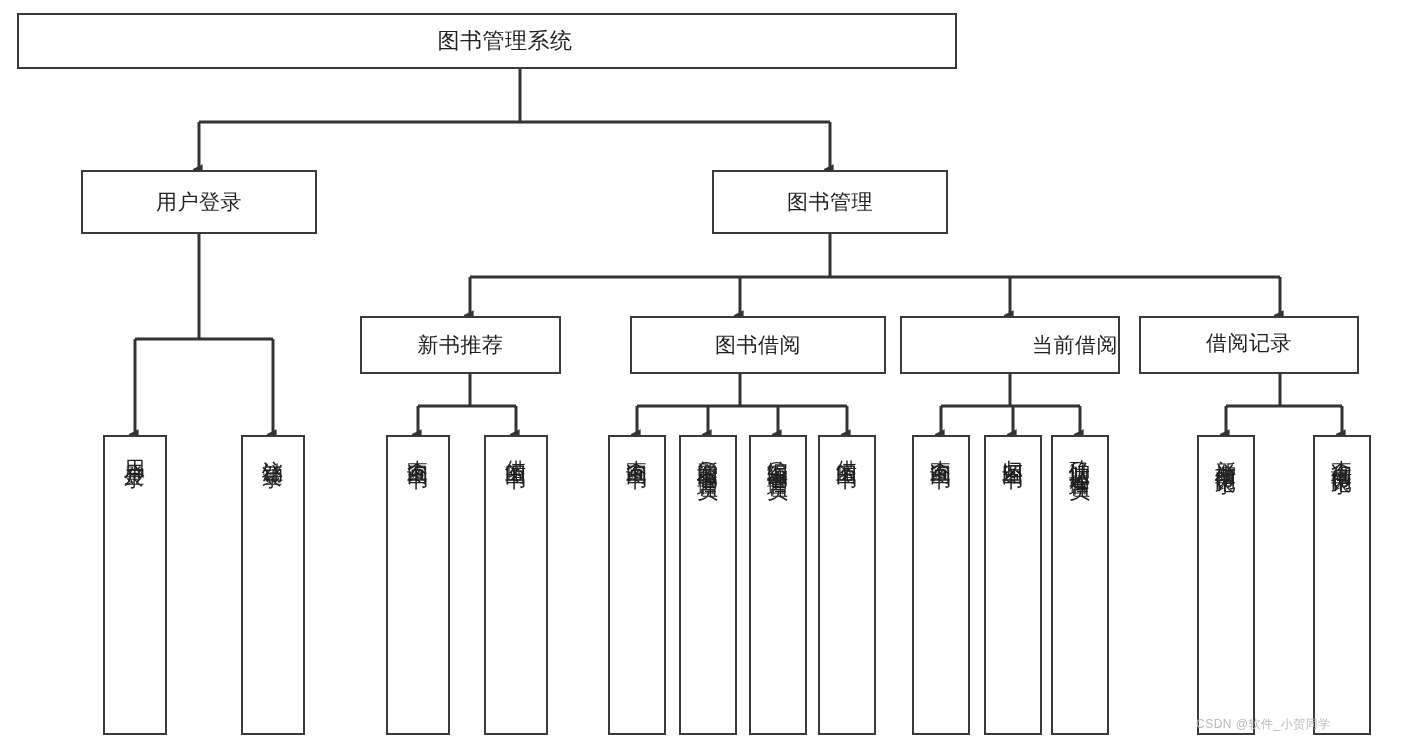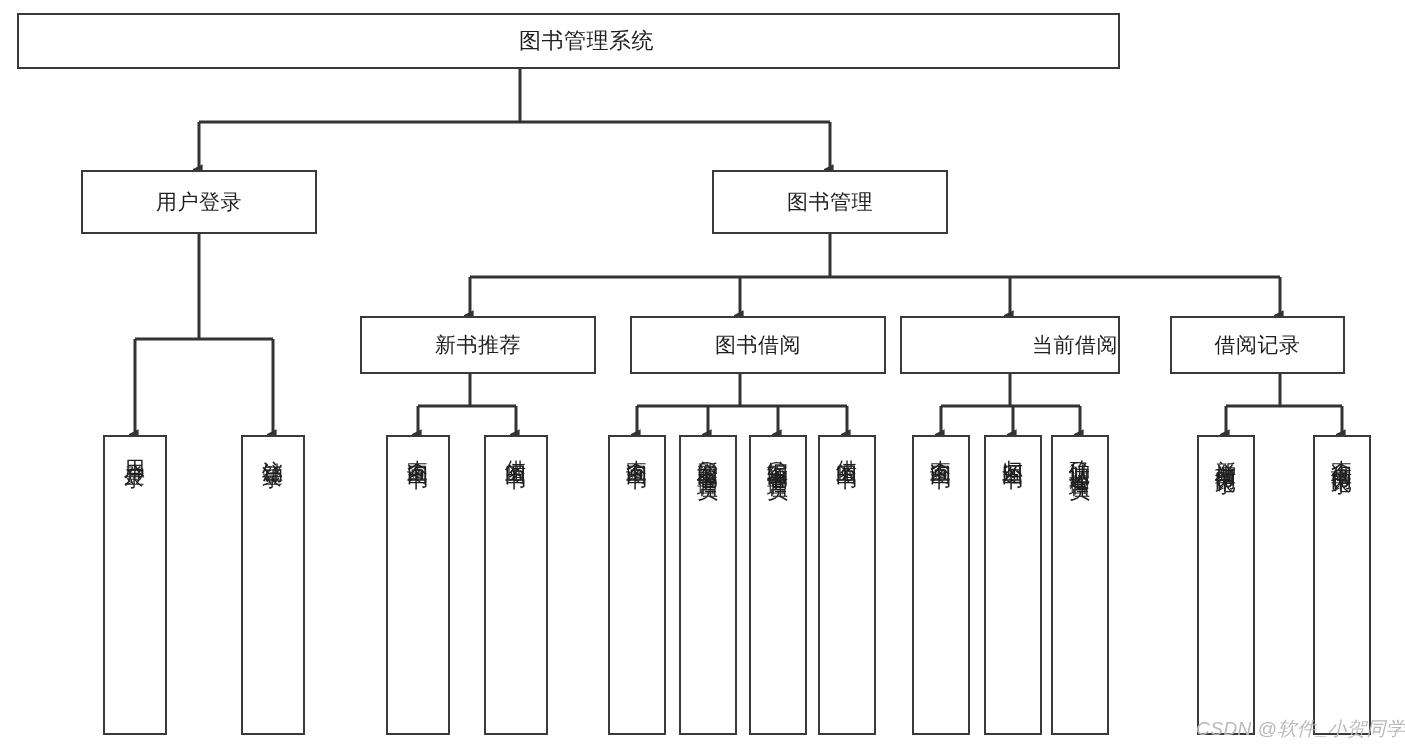--- a/index.html
+++ b/index.html
@@ -54,26 +54,25 @@
     font-size: 21px;
     letter-spacing: 3px;
     line-height: 1;
     white-space: nowrap;
   }
   .node.root .label {
     font-size: 22px;
   }
   .watermark {
     position: absolute;
-    font-size: 19px;
+    font-size: 12px;
     color: #b9b9b9;
     letter-spacing: 0.5px;
     white-space: nowrap;
     user-select: none;
-    font-style: italic;
   }
 </style>
 </head>
 <body>
 
 <div id="canvas">
   <svg id="edges" viewBox="0 0 1405 747" xmlns="http://www.w3.org/2000/svg">
     <defs>
       <marker id="arrow" markerWidth="10" markerHeight="10" refX="6.2" refY="4" orient="auto" markerUnits="userSpaceOnUse">
         <path d="M0.4,0.4 L12,0.4 L6.2,12 Z" fill="#333333"></path>
@@ -110,39 +109,39 @@
         <line x1="1013" y1="406" x2="1013" y2="435" stroke="#333333" stroke-width="3" marker-end="url(#arrow)"></line>
         <line x1="1080" y1="406" x2="1080" y2="435" stroke="#333333" stroke-width="3" marker-end="url(#arrow)"></line>
         <line x1="1280" y1="374" x2="1280" y2="406" stroke="#333333" stroke-width="3"></line>
         <line x1="1226" y1="406" x2="1342" y2="406" stroke="#333333" stroke-width="3"></line>
         <line x1="1226" y1="406" x2="1226" y2="435" stroke="#333333" stroke-width="3" marker-end="url(#arrow)"></line>
         <line x1="1342" y1="406" x2="1342" y2="435" stroke="#333333" stroke-width="3" marker-end="url(#arrow)"></line>
       </g>
   </svg>
 
   <div id="node-layer">
-      <div class="node horiz root" style="left: 17px; top: 13px; width: 1103px; height: 56px; padding-left: 36px;">
+      <div class="node horiz root" style="left: 17px; top: 13px; width: 940px; height: 56px; padding-left: 36px;">
         <span class="label">图书管理系统</span>
       </div>
       <div class="node horiz" style="left: 81px; top: 170px; width: 236px; height: 64px;">
         <span class="label">用户登录</span>
       </div>
       <div class="node horiz" style="left: 712px; top: 170px; width: 236px; height: 64px;">
         <span class="label">图书管理</span>
       </div>
-      <div class="node horiz" style="left: 360px; top: 316px; width: 236px; height: 58px;">
+      <div class="node horiz" style="left: 360px; top: 316px; width: 201px; height: 58px;">
         <span class="label">新书推荐</span>
       </div>
       <div class="node horiz" style="left: 630px; top: 316px; width: 256px; height: 58px;">
         <span class="label">图书借阅</span>
       </div>
       <div class="node horiz" style="left: 900px; top: 316px; width: 220px; height: 58px; justify-content: flex-end;">
         <span class="label">当前借阅</span>
       </div>
-      <div class="node horiz" style="left: 1170px; top: 316px; width: 175px; height: 58px;">
+      <div class="node horiz" style="left: 1139px; top: 316px; width: 220px; height: 58px; font-family: Liberation Mono, monospace;">
         <span class="label">借阅记录</span>
       </div>
       <div class="node vert" style="left: 103px; top: 435px; width: 64px; height: 300px;">
         <span class="label">用户登录</span>
       </div>
       <div class="node vert" style="left: 241px; top: 435px; width: 64px; height: 300px;">
         <span class="label">注销登录</span>
       </div>
       <div class="node vert" style="left: 386px; top: 435px; width: 64px; height: 300px;">
         <span class="label">查询图书</span>

